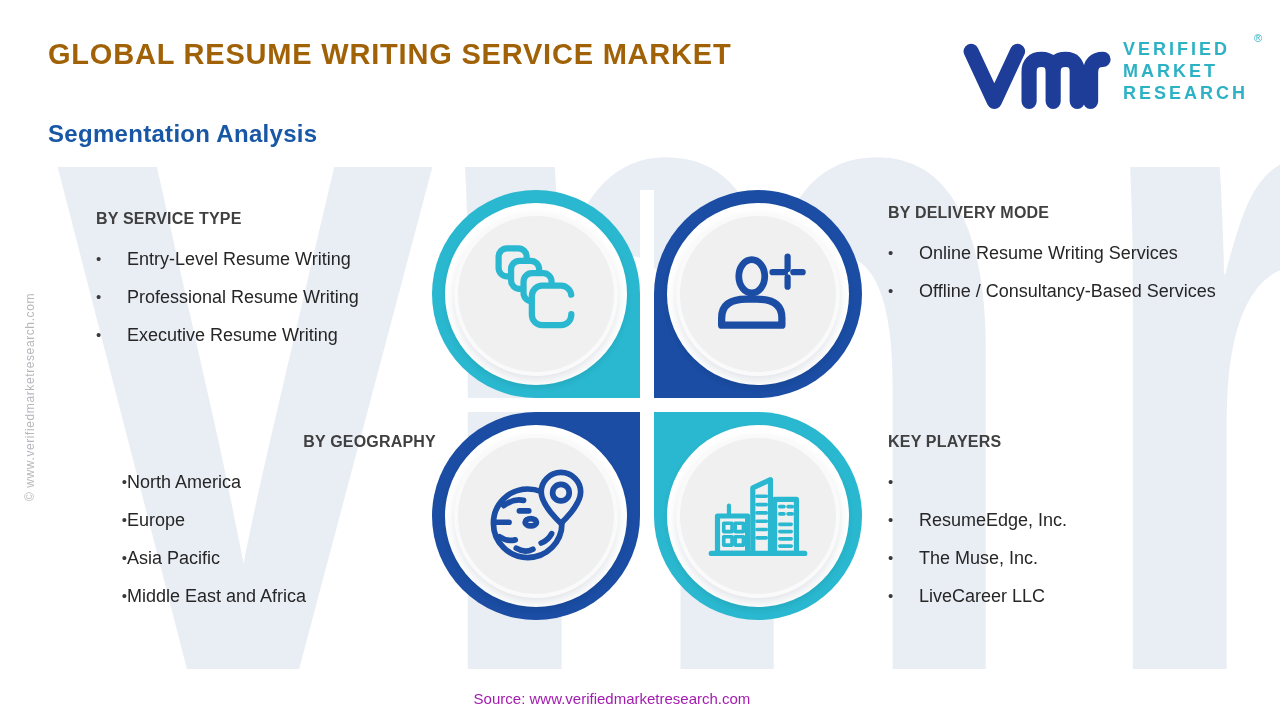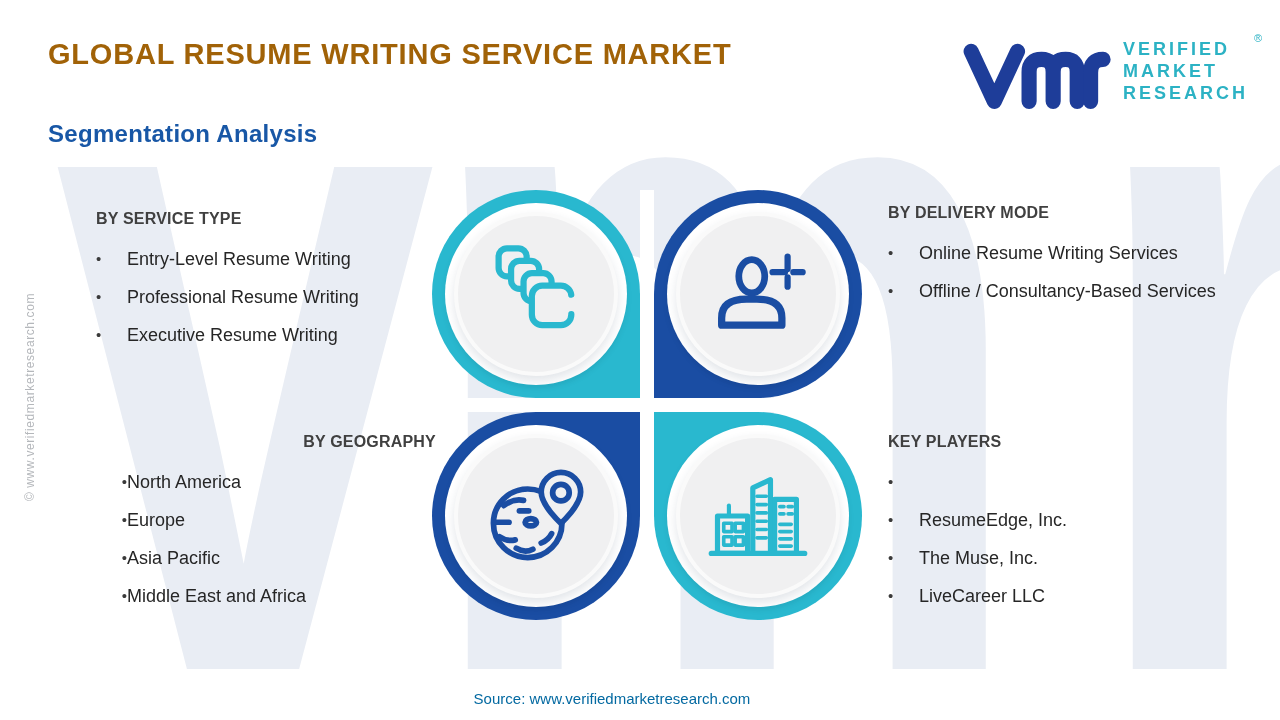--- a/index.html
+++ b/index.html
@@ -76,21 +76,21 @@
   }
   .gc {
     position:absolute; inset:22px; background:#f0f0f1; border-radius:50%;
     border:4px solid #fafafa; box-shadow:0 5px 10px rgba(40,60,90,0.13);
   }
   .q-icon { position:absolute; inset:0; margin:auto; width:108px; height:108px; }
 
   
   .source {
     position:absolute; left:0; top:690px; width:1224px; text-align:center;
-    font-size:15px; color:#0369a1; z-index:3;
+    font-size:15px; color:#a21caf; z-index:3;
   }
 </style>
 </head>
 <body>
 
 <div class="canvas">
 
   <div class="wm wm-v">v</div>
   <div class="wm wm-m">m</div>
   <div class="wm wm-r">r</div>

